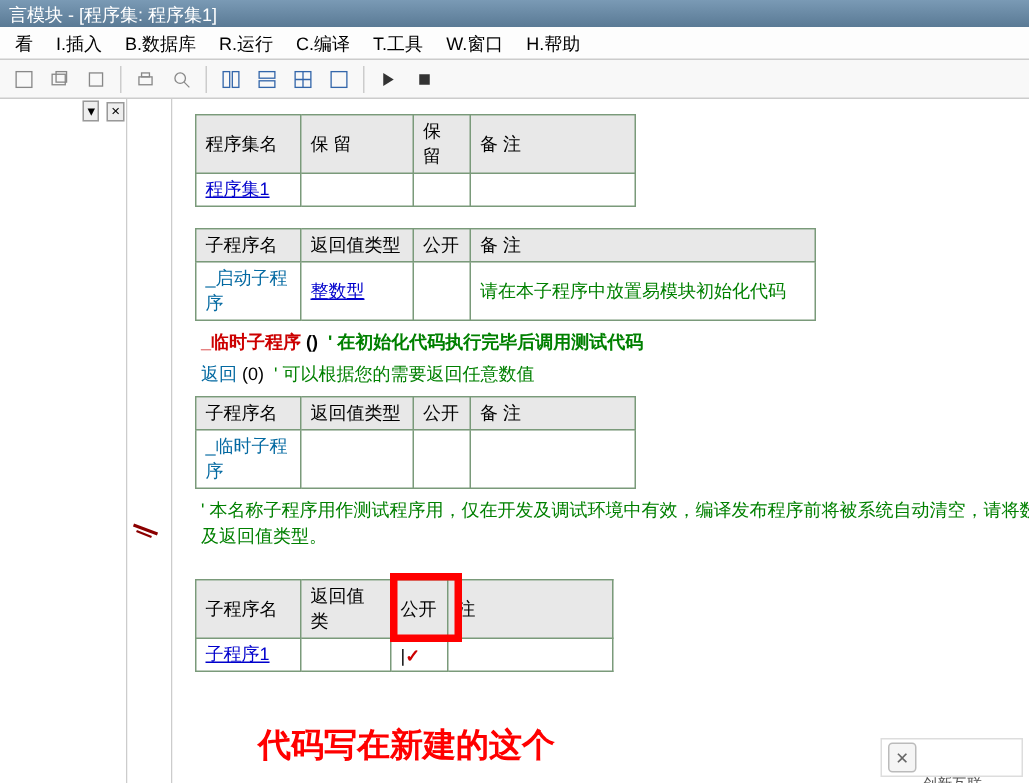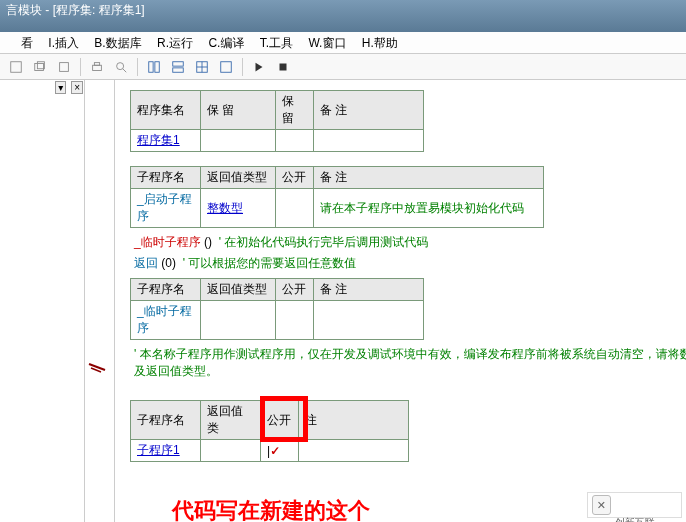--- a/index.html
+++ b/index.html
@@ -11,26 +11,26 @@
     width: 686px;
     height: 522px;
     overflow: hidden;
     position: relative;
   }
   .titlebar {
     background: linear-gradient(#7a9ab5, #5a7a95);
     color: #fff;
     padding: 3px 6px;
     font-size: 12px;
-    height: 32px;
+    height: 18px;
     line-height: 14px;
   }
   .menubar {
     background: #fdfdfd;
-    padding: 3px 15px;
+    padding: 3px 4px;
     border-bottom: 1px solid #ccc;
     height: 22px;
   }
   .menu-item {
     display: inline-block;
     padding: 0 6px;
     cursor: default;
   }
   .toolbar {
     background: #f8f8f8;
@@ -285,21 +285,21 @@
       </tr>
       <tr>
         <td><span class="link-red">_启动子程序</span></td>
         <td><span class="link-blue">整数型</span></td>
         <td></td>
         <td><span class="green-txt">请在本子程序中放置易模块初始化代码</span></td>
       </tr>
     </tbody>
       </table>
 
-    <div class="code-line" style="">
+    <div class="code-line" style="font-weight:bold;">
       <span class="red-txt">_临时子程序</span>
       <span class="black-txt">()</span>&nbsp;
       <span class="green-txt">' 在初始化代码执行完毕后调用测试代码</span>
     </div>
     <div class="code-line">
       <span class="blue-txt">返回</span>
       <span class="black-txt">(0)</span>&nbsp;
       <span class="green-txt">' 可以根据您的需要返回任意数值</span>
     </div>
 

